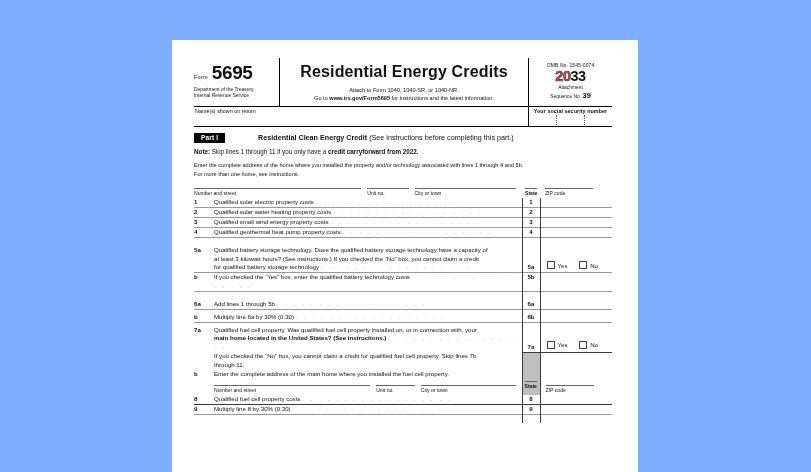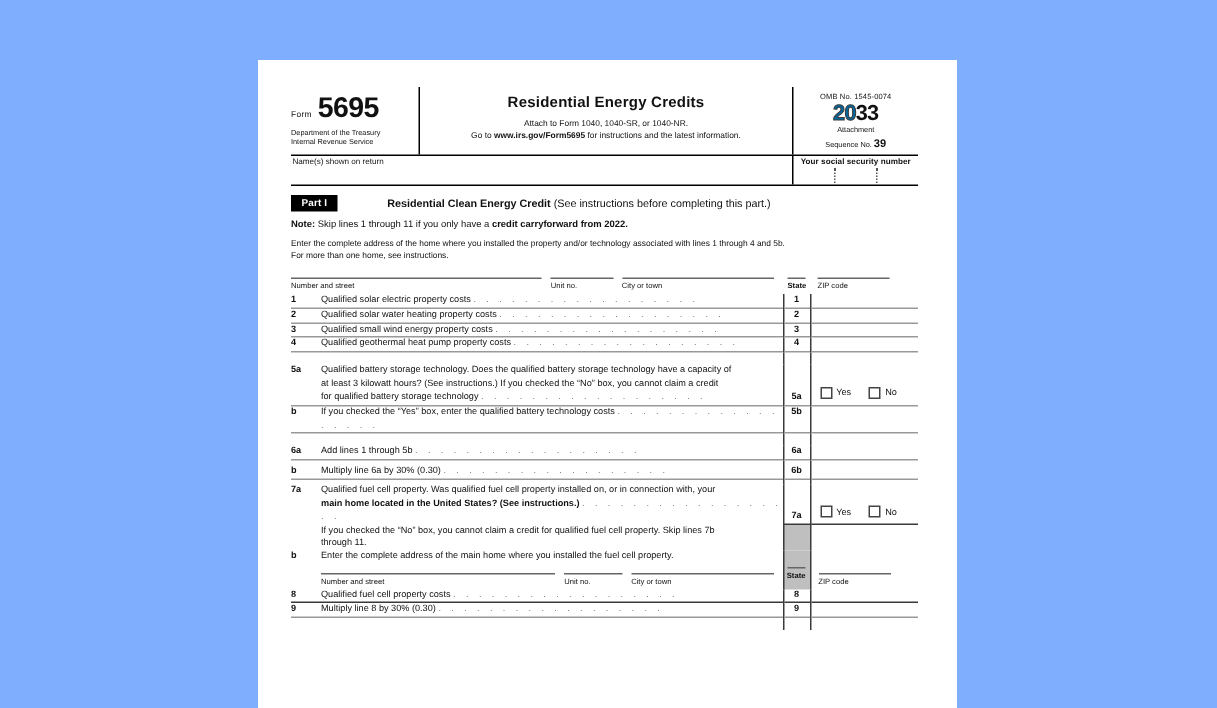--- a/index.html
+++ b/index.html
@@ -60,41 +60,41 @@
     font-size: 4.9px; line-height: 1.32;
     margin-top: 5px; padding-bottom: 3px;
   }
   .mh-center {
     flex: 1;
     text-align: center;
     padding: 5px 6px 3px 6px;
     box-sizing: border-box;
   }
   .form-title {
-    font-size: 10px; font-weight: bold;
+    font-size: 16px; font-weight: bold;
     letter-spacing: .15px; margin-bottom: 5px;
   }
   .attach-line { font-size: 5.6px; line-height: 1.5; }
   .goto-line { font-size: 5.6px; line-height: 1.5; }
   .goto-bold { font-weight: bold; }
   .mh-right {
     width: 84px;
     border-left: 1.4px solid #000;
     text-align: center;
     padding: 4px 2px 2px 2px;
     box-sizing: border-box;
   }
   .omb { font-size: 5px; letter-spacing: .1px; }
   .yearwrap {
     display: flex; justify-content: center;
     align-items: baseline; margin: 1px 0 0 0;
   }
   .yr-outline {
     font-size: 14.5px; font-weight: bold; line-height: 1;
-    color: #0369a1;
+    color: #ef4444;
     -webkit-text-stroke: 0.7px #3a3a3a;
     letter-spacing: -.5px;
   }
   .yr-solid {
     font-size: 14.5px; font-weight: bold; line-height: 1;
     letter-spacing: -.5px;
   }
   .attseq {
     font-size: 4.9px; line-height: 1.3; margin-top: 1px;
   }

